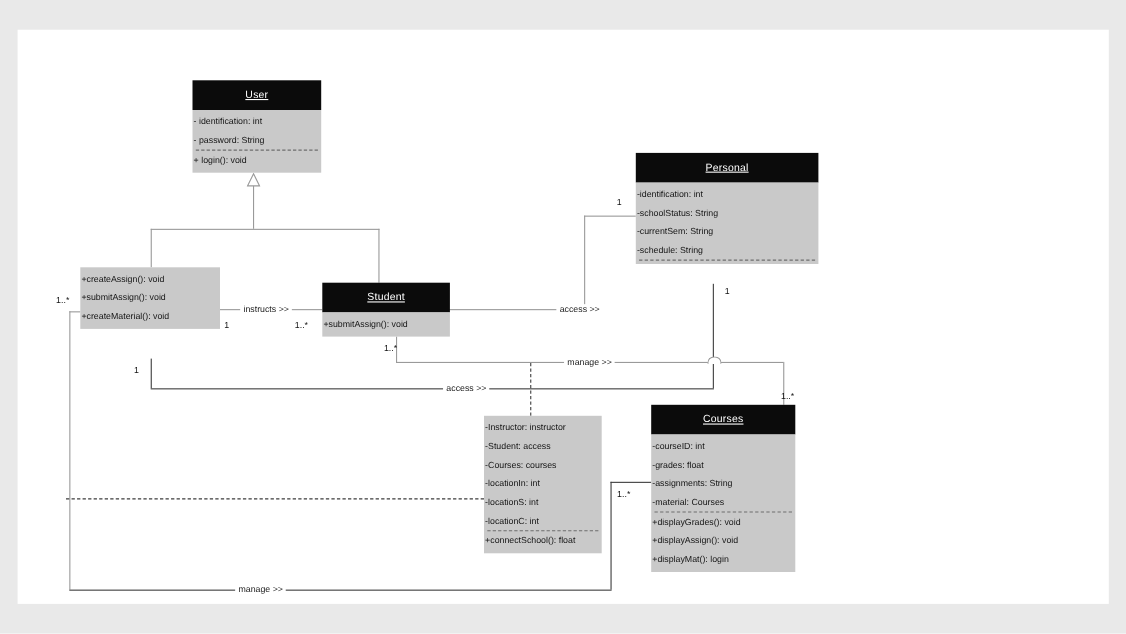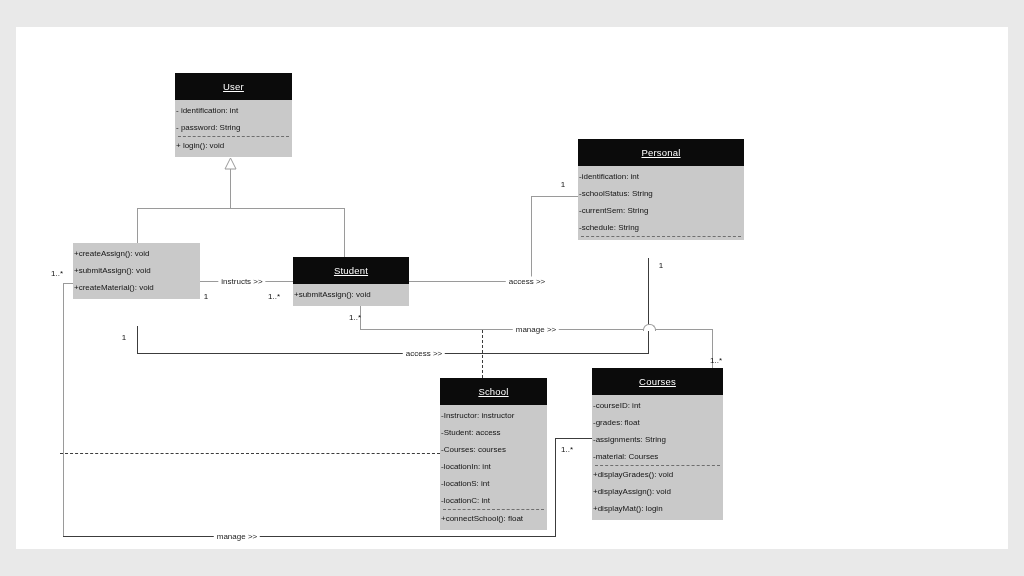--- a/index.html
+++ b/index.html
@@ -110,21 +110,20 @@
     </div>
 
     <div class="uml" style="left:277px;top:230px;width:116px;">
       <div class="uml-h">Student</div>
       <div class="uml-b">
         <div class="row">+submitAssign(): void</div>
       </div>
     </div>
 
     <div class="uml" style="left:424px;top:351px;width:107px;">
-      <div class="uml-h">School</div>
       <div class="uml-b">
         <div class="row">-Instructor: instructor</div>
         <div class="row">-Student: access</div>
         <div class="row">-Courses: courses</div>
         <div class="row">-locationIn: int</div>
         <div class="row">-locationS: int</div>
         <div class="row">-locationC: int</div>
         <div class="sep"></div>
         <div class="row">+connectSchool(): float</div>
       </div>

